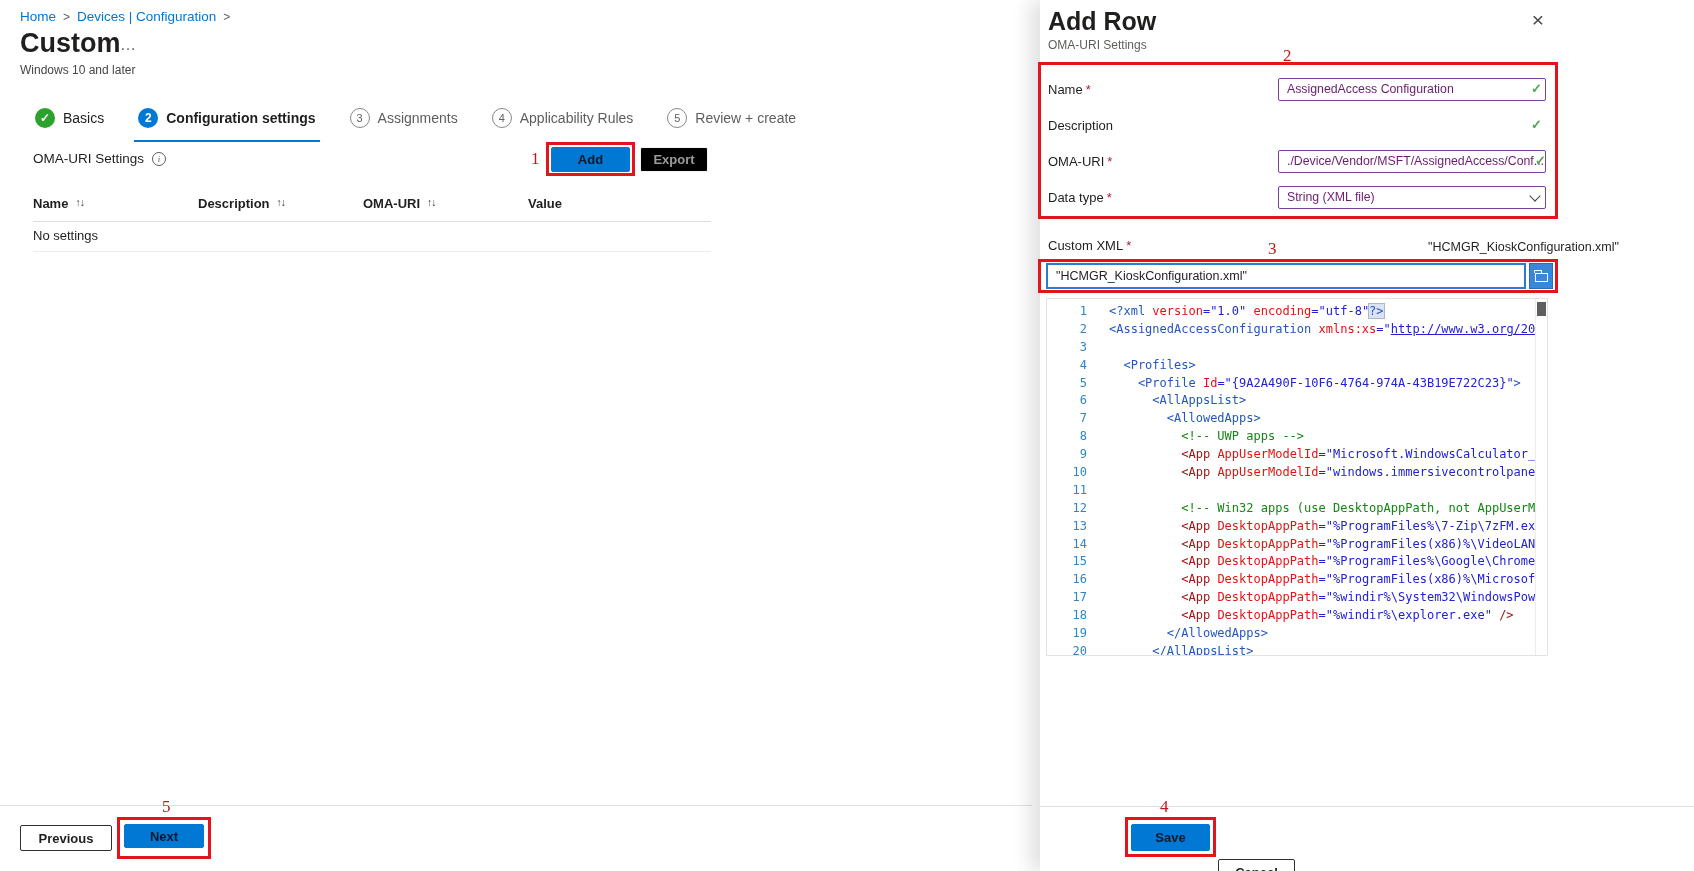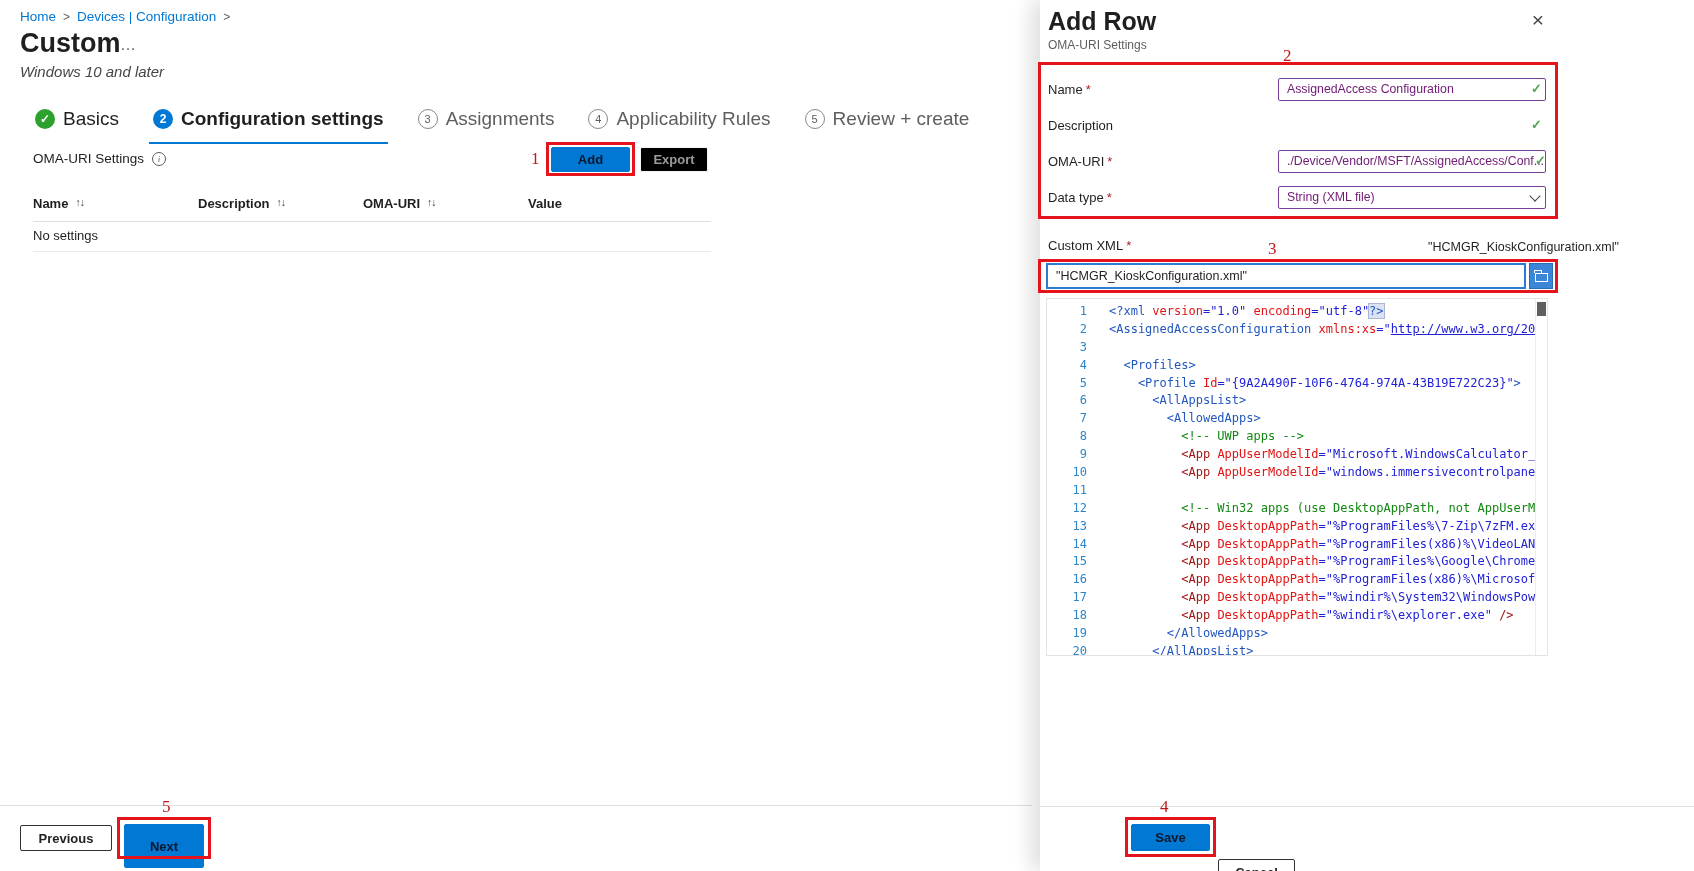--- a/index.html
+++ b/index.html
@@ -7,25 +7,25 @@
               font-family:"Liberation Sans", sans-serif; color:#1b1a19; }
   #app { position:relative; width:1694px; height:871px; }
 
   
   .breadcrumb { position:absolute; left:20px; top:9px; font-size:13.5px; }
   .breadcrumb a { color:var(--c-accent); text-decoration:none; cursor:pointer; }
   .crumb-sep { color:#605e5c; margin:0 7px; font-size:12px; }
 
   .page-title { position:absolute; left:20px; top:28px; font-size:27px; font-weight:700; color:#201f1e; }
   .title-more { position:absolute; left:120px; top:36px; color:#605e5c; font-size:16px; letter-spacing:1px; cursor:pointer; }
-  .page-subtitle { position:absolute; left:20px; top:63px; font-size:15px; color:#484644;font-style:italic; }
+  .page-subtitle { position:absolute; left:20px; top:63px; font-size:12px; color:#484644; }
 
   .steps { position:absolute; left:33px; top:106px; display:flex; gap:30px; }
   .step { position:relative; display:flex; align-items:center; gap:8px; padding:2px 2px 14px 2px; cursor:pointer; }
-  .step-label { font-size:19px; color:#605e5c; white-space:nowrap; }
+  .step-label { font-size:14px; color:#605e5c; white-space:nowrap; }
   .step.done .step-label { color:#201f1e; }
   .step.active .step-label { color:#201f1e; font-weight:700; }
   .step.active::after { content:""; position:absolute; left:-2px; right:-2px; bottom:0; height:2px; background:var(--c-accent); }
   .step-circle { width:20px; height:20px; border-radius:50%; flex:0 0 20px;
                  display:flex; align-items:center; justify-content:center; font-size:11px; }
   .circle-done { background:var(--c-doneGreen); color:#fff; font-size:12px; font-weight:700; }
   .circle-active { background:var(--c-accent); color:#fff; font-weight:700; font-size:12px; }
   .circle-future { border:1px solid #8a8886; color:#605e5c; }
 
   .oma-label-row { position:absolute; left:33px; top:151px; font-size:13.5px; color:#201f1e; display:flex; align-items:center; gap:8px; }
@@ -50,21 +50,21 @@
 
   .tbl-header { position:absolute; top:196px; font-size:13px; font-weight:700; color:#201f1e; cursor:pointer; }
   .col-name { left:33px; } .col-desc { left:198px; } .col-oma { left:363px; } .col-value { left:528px; cursor:default; }
   .sort-glyph { font-size:10.5px; color:#484644; margin-left:7px; position:relative; top:-2px; letter-spacing:-1px; }
   .tbl-divider-1 { position:absolute; left:33px; top:221px; width:678px; height:1px; background:#e1dfdd; }
   .empty-text { position:absolute; left:33px; top:228px; font-size:13px; color:#201f1e; }
   .tbl-divider-2 { position:absolute; left:33px; top:251px; width:678px; height:1px; background:#edebe9; }
 
   .footer-divider-left { position:absolute; left:0; top:805px; width:1032px; height:1px; background:#e1dfdd; }
   .prev-btn { position:absolute; left:20px; top:825px; width:92px; height:26px; }
-  .next-btn { position:absolute; left:124px; top:824px; width:80px; height:44px; }
+  .next-btn { position:absolute; left:124px; top:824px; width:80px; height:24px; }
 
   
   .panel { position:absolute; left:1040px; top:0; width:727px; height:871px; background:#fff;
            box-shadow:-10px 0 18px rgba(0,0,0,.12); }
   .panel-title { position:absolute; left:8px; top:7px; font-size:25px; font-weight:700; color:#201f1e; }
   .panel-subtitle { position:absolute; left:8px; top:38px; font-size:12px; color:#605e5c; }
   .close-btn { position:absolute; left:486px; top:8px; font-size:21px; color:#484644; cursor:pointer; width:24px; height:24px;
                display:flex; align-items:center; justify-content:center; font-weight:400; }
 
   .box-2 { left:-2px; top:62px; width:520px; height:157px; }

